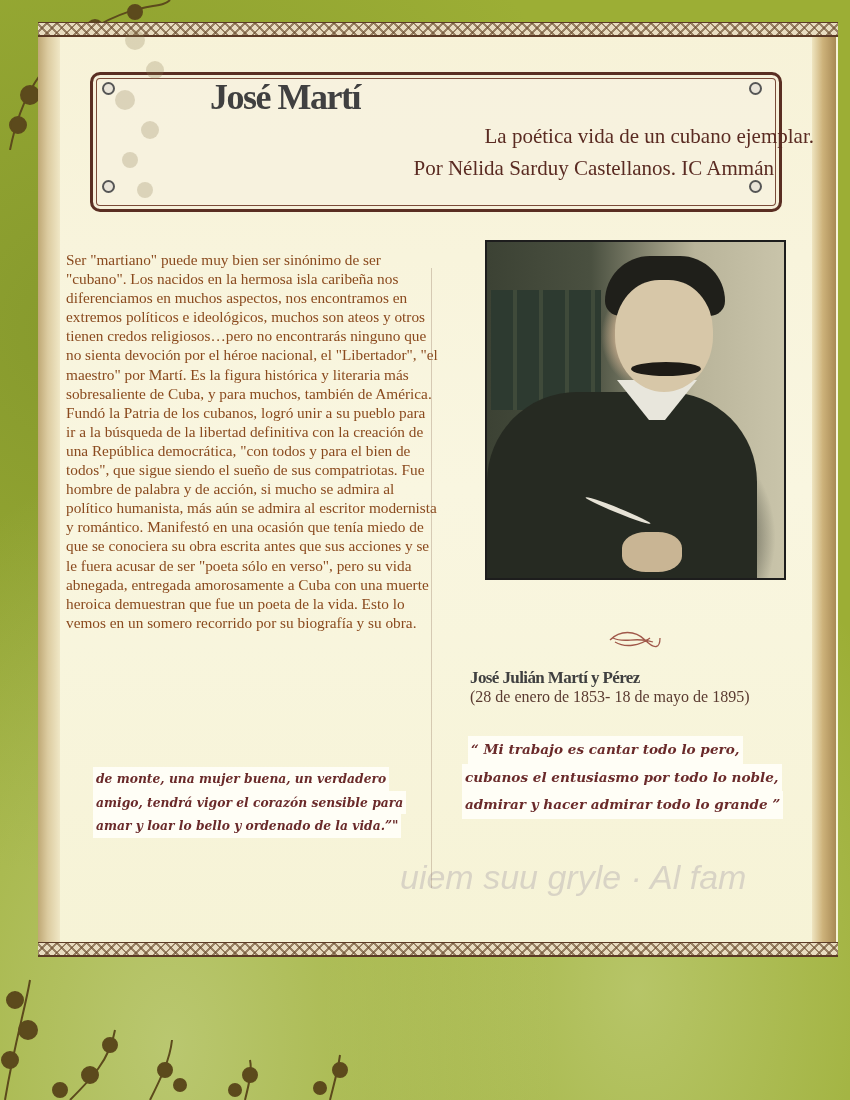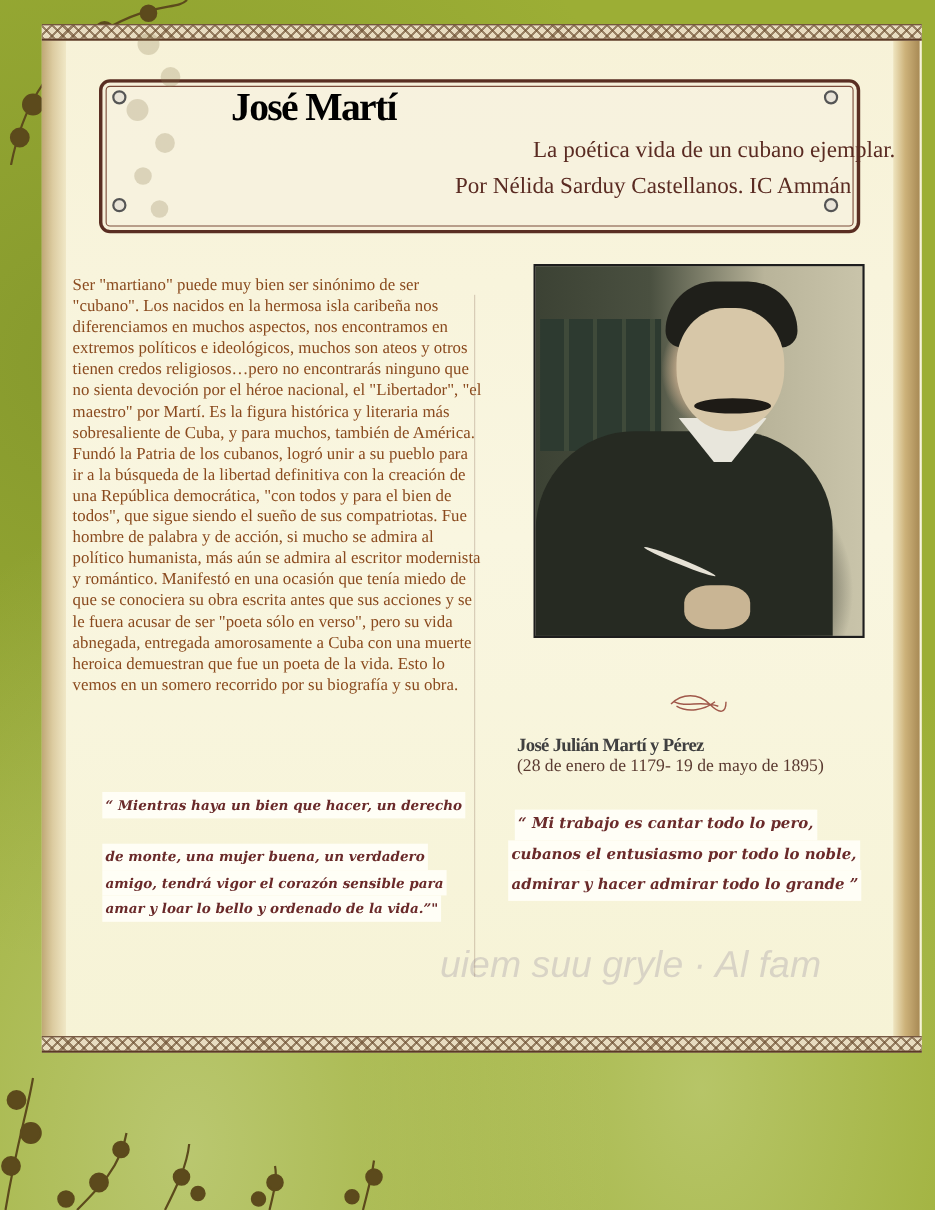--- a/index.html
+++ b/index.html
@@ -45,21 +45,21 @@
     box-shadow: inset 0 0 0 3px #f6f0da, inset 0 0 0 4px #7a4a38;
     background: rgba(247,241,222,0.85);
   }
   .rivet {
     position: absolute; width: 9px; height: 9px; border-radius: 50%;
     border: 2px solid #555; background: #e9e4d8;
   }
   .title {
     position: absolute; left: 210px; top: 76px;
     font-family: "Liberation Serif", serif; font-weight: bold;
-    font-size: 36px; letter-spacing: -1.5px; color: #000000;
+    font-size: 36px; letter-spacing: -1.5px; color: #404040;
   }
   .subtitle {
     position: absolute; left: 90px; width: 686px; text-align: right;
     font-family: "Liberation Serif", serif; color: #5a2b22; font-size: 21px;
   }
   .subtitle.l1 { top: 124px; left: 128px; }
   .subtitle.l2 { top: 156px; left: 88px; }
 
   
   .body-text {
@@ -202,21 +202,21 @@
 </svg>
 
 <div class="title">José Martí</div>
 <div class="subtitle l1">La poética vida de un cubano ejemplar.</div>
 <div class="subtitle l2">Por Nélida Sarduy Castellanos.  IC Ammán</div>
 
 <div class="body-text">Ser "martiano" puede muy bien ser  sinónimo de ser "cubano".  Los nacidos en la hermosa isla caribeña nos diferenciamos   en muchos aspectos, nos encontramos en extremos políticos  e ideológicos,  muchos son ateos y otros tienen  credos religiosos…pero no encontrarás ninguno que no sienta devoción por el héroe nacional,  el "Libertador",  "el maestro" por Martí.  Es la figura histórica y literaria más sobresaliente de Cuba, y para muchos, también  de América.   Fundó la Patria de los cubanos,  logró unir a su pueblo para ir a la búsqueda  de la libertad definitiva  con  la  creación de  una República democrática, "con todos y para el bien de todos", que sigue siendo el sueño  de sus compatriotas. Fue hombre de palabra y de acción, si mucho se admira al político humanista,  más aún se admira al escritor modernista y romántico. Manifestó en una ocasión que tenía miedo de que se conociera su obra escrita antes que sus acciones y se le fuera acusar de ser "poeta sólo en verso", pero su vida abnegada, entregada amorosamente a Cuba con una muerte heroica demuestran que fue un poeta de la vida.  Esto lo vemos en un somero recorrido por su biografía y su obra.</div>
 <div class="vrule"></div>
 
 <div class="quote quote-left">
-  <span class="line">“ Mientras haya un bien que hacer, un derecho</span><br>
+  <br>
   <br>
   <span class="line">de monte, una mujer buena, un verdadero</span><br>
   <span class="line">amigo, tendrá vigor el corazón sensible para</span><br>
   <span class="line">amar y loar lo bello y ordenado de la vida.”"</span>
 </div>
 
 <div class="portrait" title="Retrato de José Martí escribiendo con una pluma">
   <div class="books"></div>
   <div class="coat"></div>
   <div class="collar"></div>
@@ -225,19 +225,19 @@
   <div class="mustache"></div>
   <div class="quill"></div>
   <div class="hand"></div>
 </div>
 
 <svg class="flourish" width="60" height="20" viewBox="0 0 60 20">
   <path d="M5 10 C 15 0, 30 0, 40 10 S 55 18, 55 8 M10 12 C 20 18, 35 16, 45 8 M8 8 C 20 14, 30 6, 48 12" fill="none" stroke="#a0584a" stroke-width="1.3"></path>
 </svg>
 
 <div class="caption-name">José Julián Martí y Pérez</div>
-<div class="caption-dates">(28 de enero de 1179- 19 de mayo de 1895)</div>
+<div class="caption-dates">(28 de enero de 1853- 18 de mayo de 1895)</div>
 
 <div class="quote quote-right">
   <span class="line" style="margin-left:6px">“ Mi trabajo es cantar todo lo pero,</span><br>
   <span class="line">cubanos el entusiasmo por todo lo noble,</span><br>
   <span class="line">admirar y hacer admirar todo lo grande ”</span>
 </div>
 
 </body></html>

